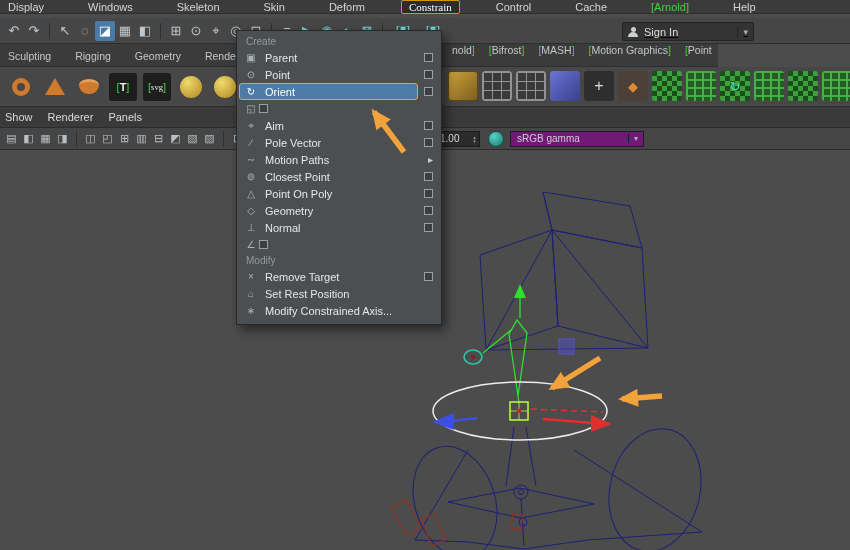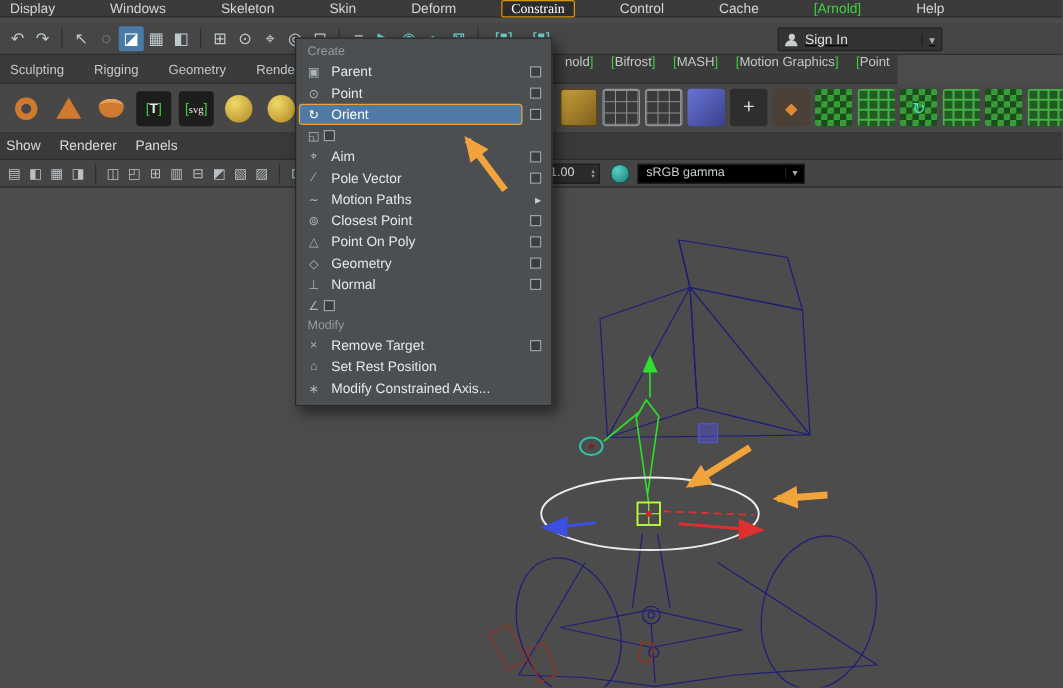--- a/index.html
+++ b/index.html
@@ -66,21 +66,21 @@
 
   .paneltoolbar { position:absolute; left:0; top:128px; width:850px; height:22px; background:#454545;
                   border-bottom:1px solid #2b2b2b; display:flex; align-items:center; padding:0 3px; z-index:2; }
   .pticon { width:17px; text-align:center; font-size:11px; color:#b9bfc2; }
   .nfield { width:46px; height:16px; background:#2b2b2b; border:1px solid #1e1e1e; display:flex;
             align-items:center; margin-left:6px; }
   .nfield .val { flex:1; font-size:10px; color:#dcdfe1; padding-left:5px; }
   .nfield .spins { width:9px; display:flex; flex-direction:column; align-items:center; font-size:5px; color:#9aa0a3; line-height:4px; }
   .roundic { width:16px; height:16px; border-radius:50%; background:radial-gradient(circle at 35% 30%, #57d2c6, #1c7a72);
              margin-left:8px; border:1px solid #164f4a; }
-  .vtdrop { width:134px; height:16px; background:#000000; border:1px solid #1e1e1e; display:flex;
+  .vtdrop { width:134px; height:16px; background:#701a75; border:1px solid #1e1e1e; display:flex;
             align-items:center; margin-left:6px; }
   .vtdrop .txt { flex:1; font-size:10px; color:#c9ced1; padding-left:6px; }
   .vtdrop .dd { width:15px; border-left:1px solid #1e1e1e; text-align:center; font-size:8px; color:#aab0b3; }
 
   
   .viewport { position:absolute; left:0; top:150px; width:850px; height:400px; background:#4c4c4c; z-index:1; }
 
   
   .cmenu { position:absolute; left:236px; top:30px; width:206px; background:#4b4f51;
            border:1px solid #282828; box-shadow:4px 5px 10px rgba(0,0,0,.5); padding:3px 0 5px; z-index:30; }

